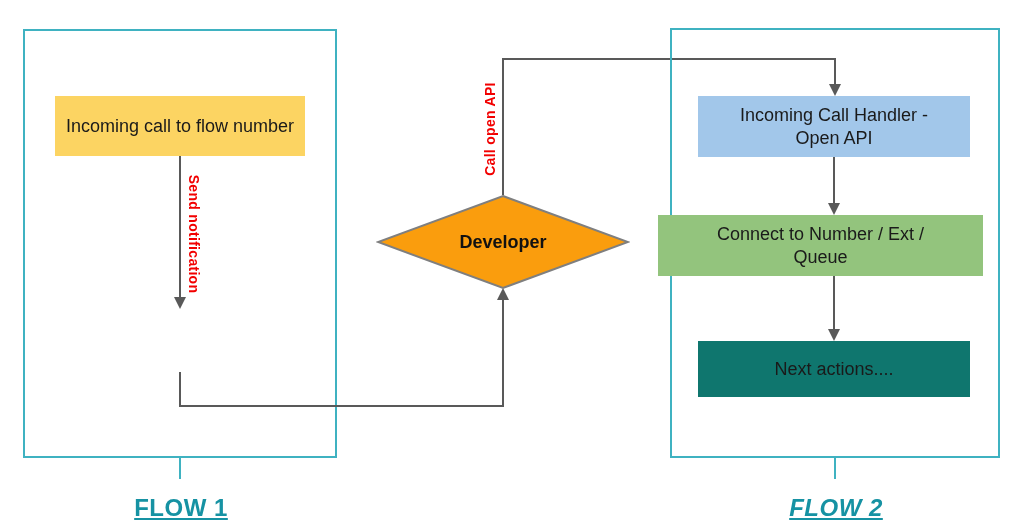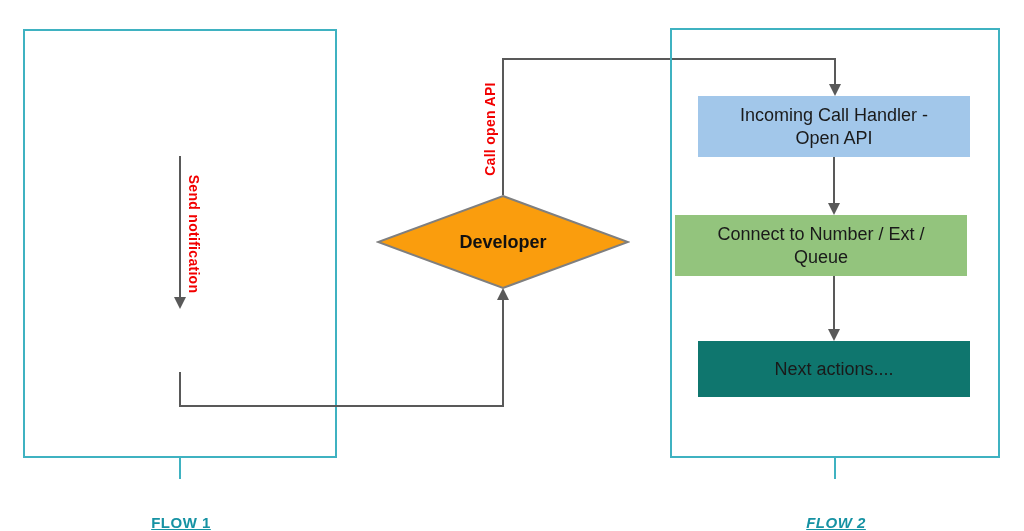--- a/index.html
+++ b/index.html
@@ -13,52 +13,55 @@
   #flow1-box{left:23px;top:29px;width:314px;height:429px;}
   #flow2-box{left:670px;top:28px;width:330px;height:430px;}
   .node{
     position:absolute;display:flex;align-items:center;justify-content:center;
     text-align:center;color:#1A1A1A;font-size:18px;line-height:1.25;box-sizing:border-box;
   }
   .node .node-text{display:inline-block;max-width:232px;}
   #node-incoming-call{left:55px;top:96px;width:250px;height:60px;}
   #node-webhook{left:55px;top:309px;width:250px;height:63px;}
   #node-handler{left:698px;top:96px;width:272px;height:61px;}
-  #node-connect{left:675px;top:215px;width:292px;height:61px;}
+  #node-connect{left:658px;top:215px;width:325px;height:61px;}
   #node-next{left:698px;top:341px;width:272px;height:56px;}
   .vline,.hline{position:absolute;background:#595959;}
   .ah{position:absolute;width:0;height:0;}
   .ah-down{border-left:6px solid transparent;border-right:6px solid transparent;border-top:12px solid #595959;}
   .ah-up{border-left:6px solid transparent;border-right:6px solid transparent;border-bottom:12px solid #595959;}
   .edge-label{
     position:absolute;color:#F20000;font-weight:bold;font-size:14px;white-space:nowrap;
     letter-spacing:0.3px;
   }
   #edge-label-send{left:194px;top:234px;transform:translate(-50%,-50%) rotate(90deg);}
   #edge-label-callapi{left:490px;top:129px;transform:translate(-50%,-50%) rotate(-90deg);}
   #diamond{position:absolute;left:376px;top:194px;width:254px;height:96px;display:flex;align-items:center;justify-content:center;}
   #diamond svg{position:absolute;left:0;top:0;width:254px;height:96px;}
   #diamond .diamond-label{position:relative;font-weight:bold;font-size:18px;color:#111111;}
   .flow-tick{position:absolute;width:2px;height:21px;background:#3FB2C1;}
   #flow1-tick{left:179px;top:458px;}
   #flow2-tick{left:834px;top:458px;}
   .flow-label{
     position:absolute;transform:translateX(-50%);color:#1692A3;font-weight:bold;
-    font-size:15px;text-decoration:underline;letter-spacing:0.5px;white-space:nowrap;margin-top:20px;
+    font-size:24px;text-decoration:underline;letter-spacing:0.5px;white-space:nowrap;
   }
   #flow1-label{left:181px;top:494px;}
   #flow2-label{left:836px;top:494px;font-style:italic;}
 </style>
 </head>
 <body>
 
 <div id="canvas">
 
   <div id="flow1-box" class="container-box"></div>
 
+  <div id="node-incoming-call" class="node" style="background: rgb(252, 212, 98);">
+    <span class="node-text">Incoming call to flow number</span>
+  </div>
 
 
   <div class="vline" style="left:179px;top:156px;width:2px;height:143px;"></div>
   <div class="ah ah-down" style="left:174px;top:297px;"></div>
   <div id="edge-label-send" class="edge-label">Send notification</div>
 
   <div class="vline" style="left:179px;top:372px;width:2px;height:35px;"></div>
   <div class="hline" style="left:179px;top:405px;width:325px;height:2px;"></div>
   <div class="vline" style="left:502px;top:299px;width:2px;height:108px;"></div>
   <div class="ah ah-up" style="left:497px;top:288px;"></div>

